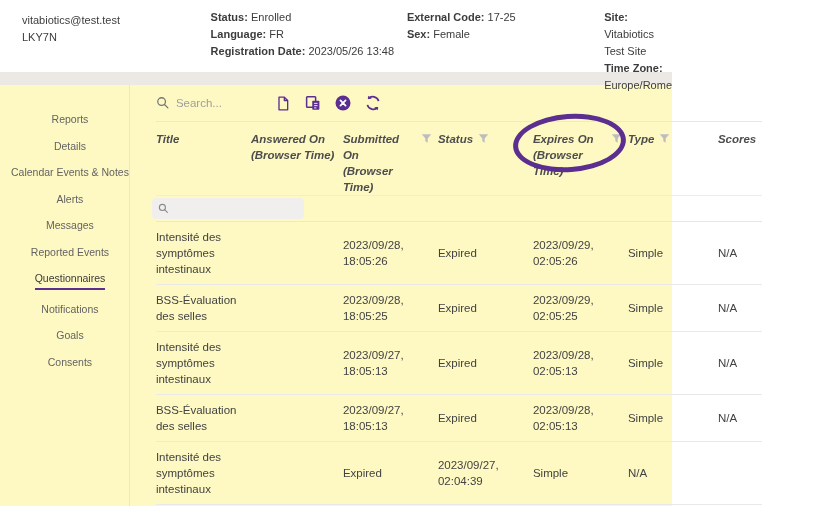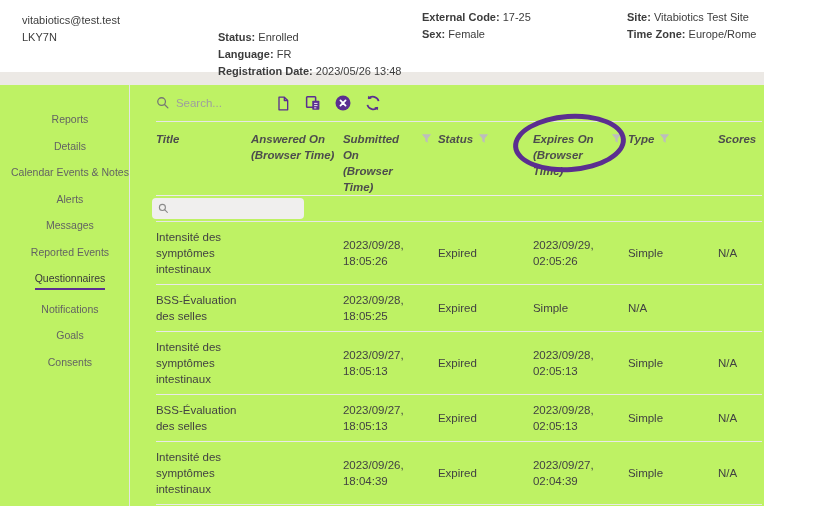--- a/index.html
+++ b/index.html
@@ -1,25 +1,25 @@
 <!DOCTYPE html>
 <html><head>
 <meta charset="utf-8">
 <style>
   * { box-sizing: border-box; margin: 0; padding: 0; }
   html, body { width: 840px; height: 506px; overflow: hidden; background: #fff; }
   body { font-family: "Liberation Sans", sans-serif; color: #3e3e3e; }
-  .page { position: relative; width: 764px; height: 506px; background: #bef264; }
+  .page { position: relative; width: 672px; height: 506px; background: #fef9c3; }
 
   
   .patient-header { display: flex; padding: 9px 0 0 22px; height: 72px; background: #fff; }
   .ph-left { width: 196px; font-size: 11px; line-height: 16px; color: #3c3c3c; padding-top: 3px; }
   .ph-left .email { margin-bottom: 1px; }
   .ph-col { font-size: 11px; line-height: 17px; color: #3c3c3c; }
-  .ph-col.c1 { width: 204px; margin-top: 20px; }
+  .ph-col.c1 { width: 204px; }
   .ph-col.c2 { width: 205px; }
   .ph-col.c3 { flex: 1; }
   .ph-field b { font-weight: 700; }
 
   .band { height: 13px; background: #ece9e5; }
 
   
   .content { display: flex; height: 421px; }
   .sidebar { width: 134px; border-right: 1px solid #e4e4e4; padding: 26px 0 0 11px; text-align: center; }
   .side-item { font-size: 10.5px; line-height: 16px; color: #636363; margin-bottom: 10.5px;
@@ -202,20 +202,21 @@
         <div class="td">Expired</div>
         <div class="td">2023/09/29, 02:05:26</div>
         <div class="td">Simple</div>
         <div class="td">N/A</div>
       </div>
       <div class="tr">
         <div class="td">BSS-Évaluation des selles</div>
         <div class="td"></div>
         <div class="td">2023/09/28, 18:05:25</div>
         <div class="td">Expired</div>
+        <div class="td">2023/09/29, 02:05:25</div>
         <div class="td">Simple</div>
         <div class="td">N/A</div>
       </div>
       <div class="tr">
         <div class="td">Intensité des symptômes intestinaux</div>
         <div class="td"></div>
         <div class="td">2023/09/27, 18:05:13</div>
         <div class="td">Expired</div>
         <div class="td">2023/09/28, 02:05:13</div>
         <div class="td">Simple</div>
@@ -226,21 +227,20 @@
         <div class="td"></div>
         <div class="td">2023/09/27, 18:05:13</div>
         <div class="td">Expired</div>
         <div class="td">2023/09/28, 02:05:13</div>
         <div class="td">Simple</div>
         <div class="td">N/A</div>
       </div>
       <div class="tr">
         <div class="td">Intensité des symptômes intestinaux</div>
         <div class="td"></div>
-        <div class="td">2023/09/26, 18:04:39</div>
         <div class="td">Expired</div>
         <div class="td">2023/09/27, 02:04:39</div>
         <div class="td">Simple</div>
         <div class="td">N/A</div>
       </div>
       <div class="tr">
 
         <div class="td"></div>
 
       </div>

